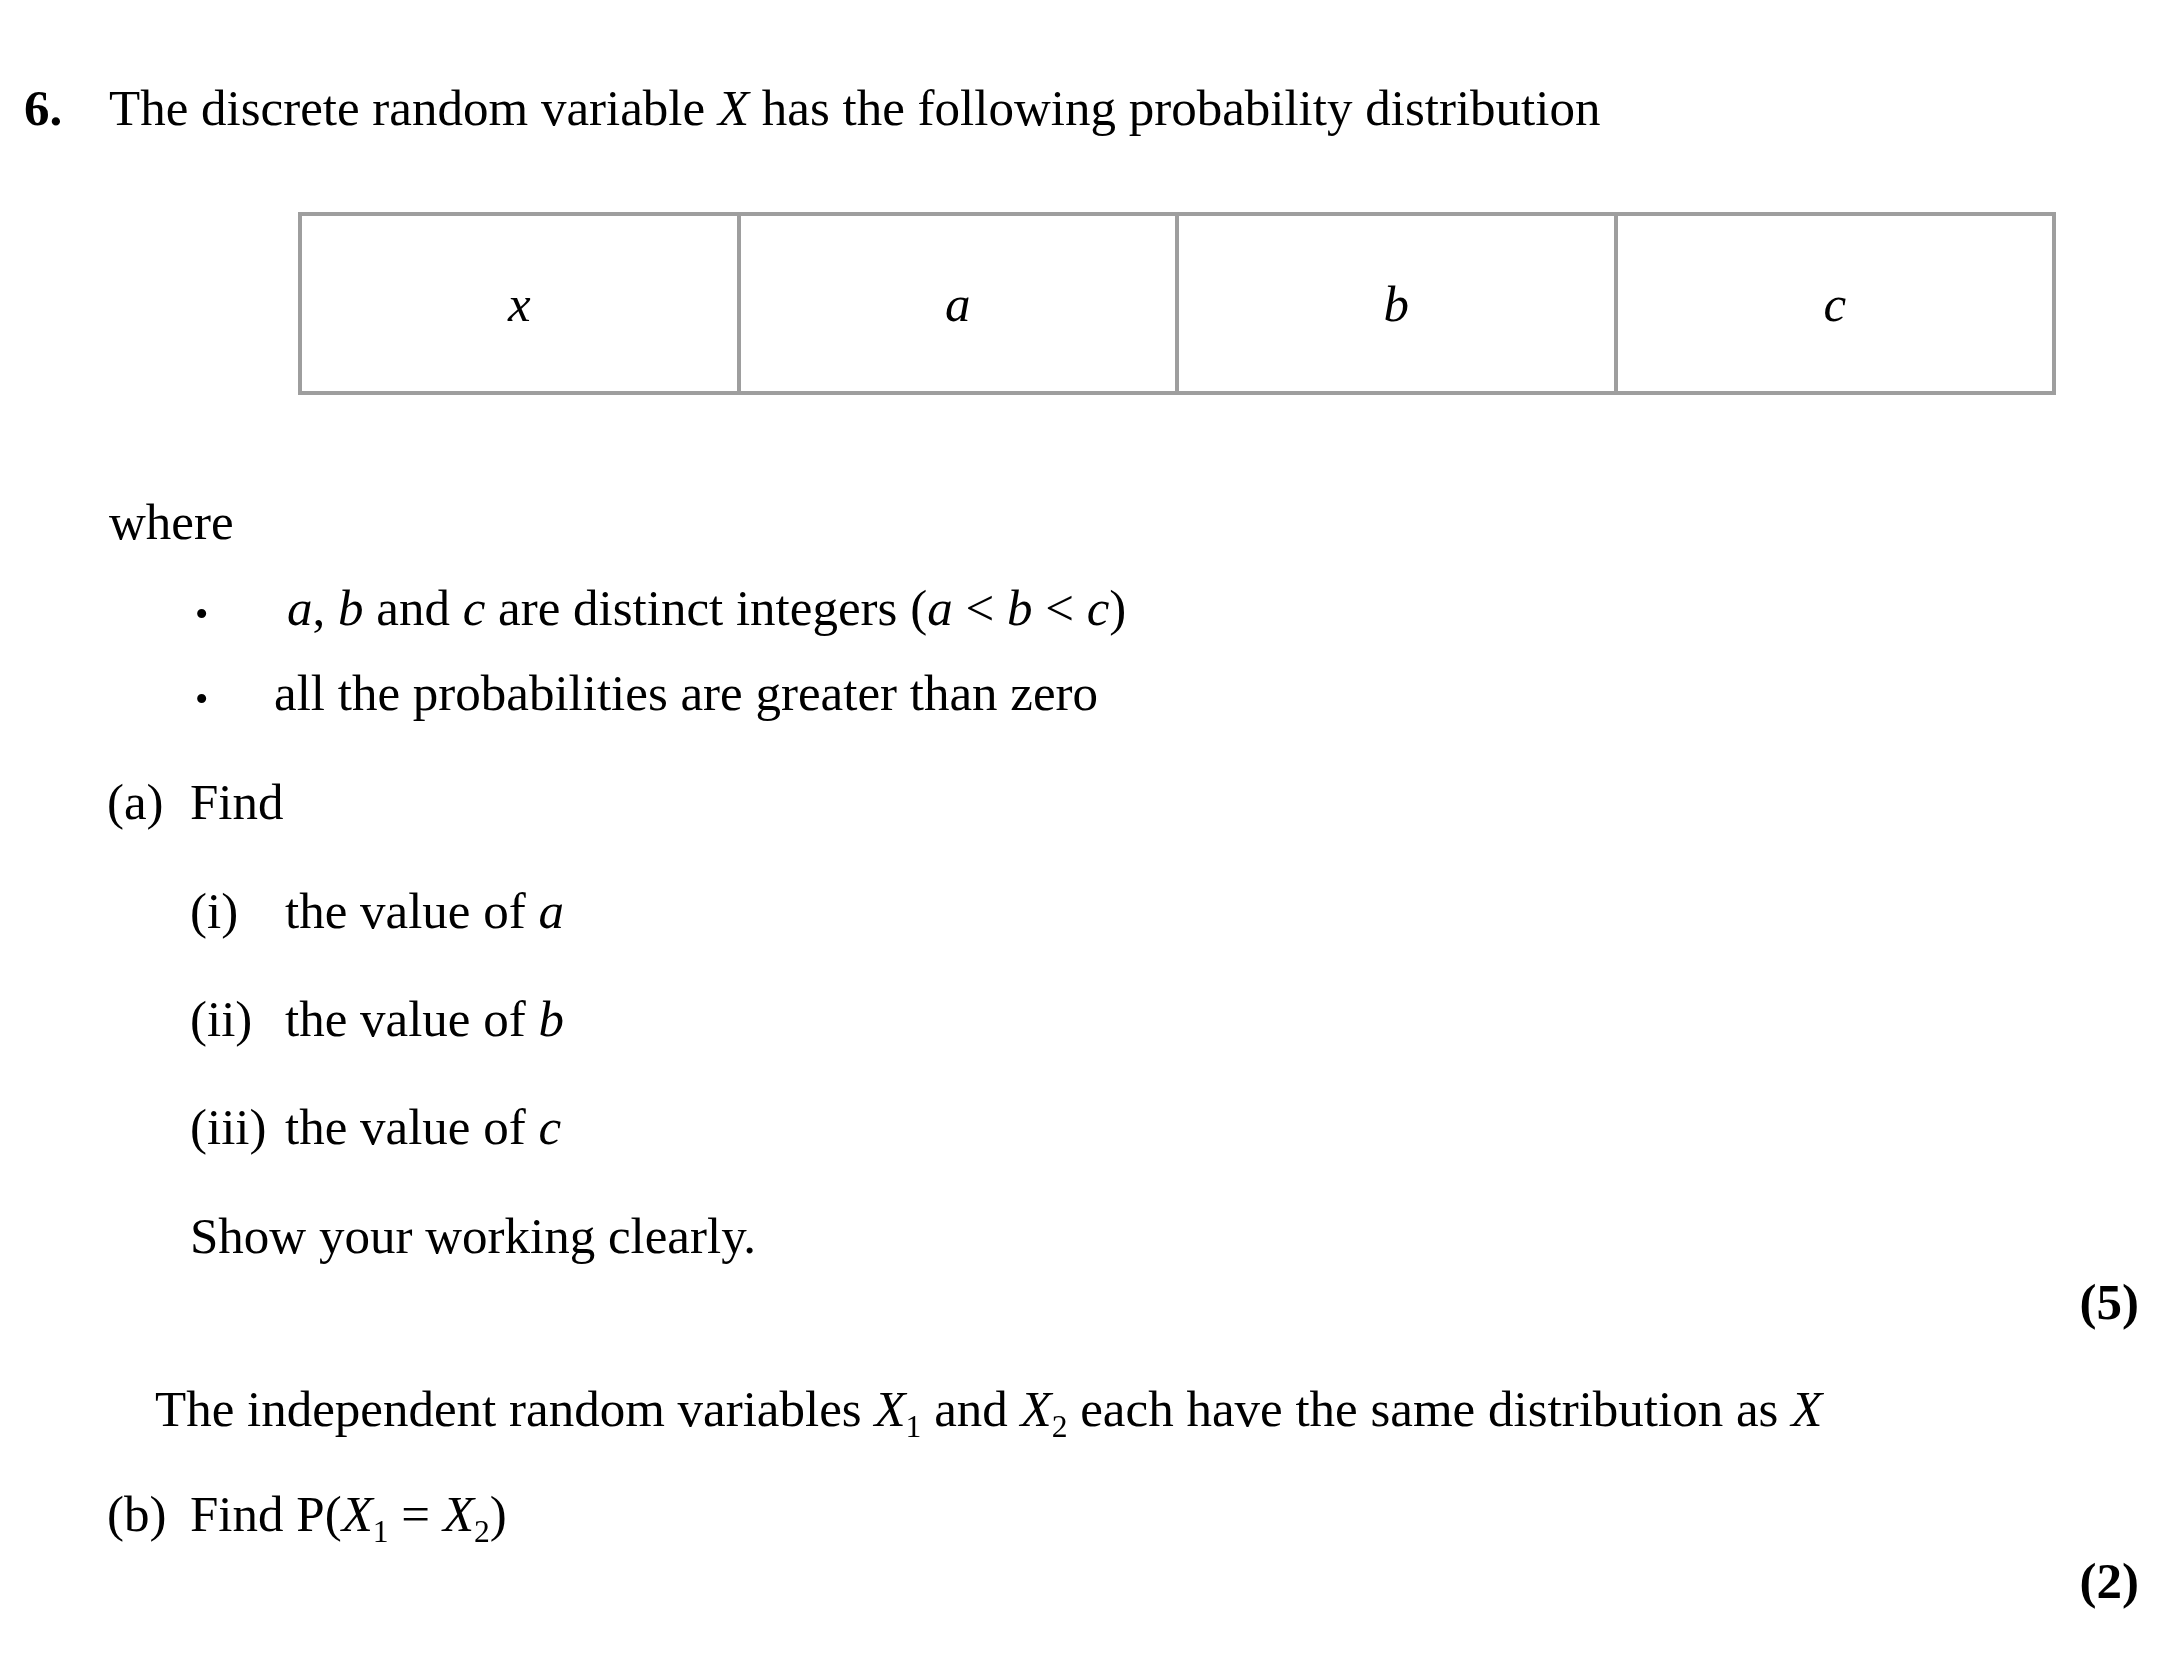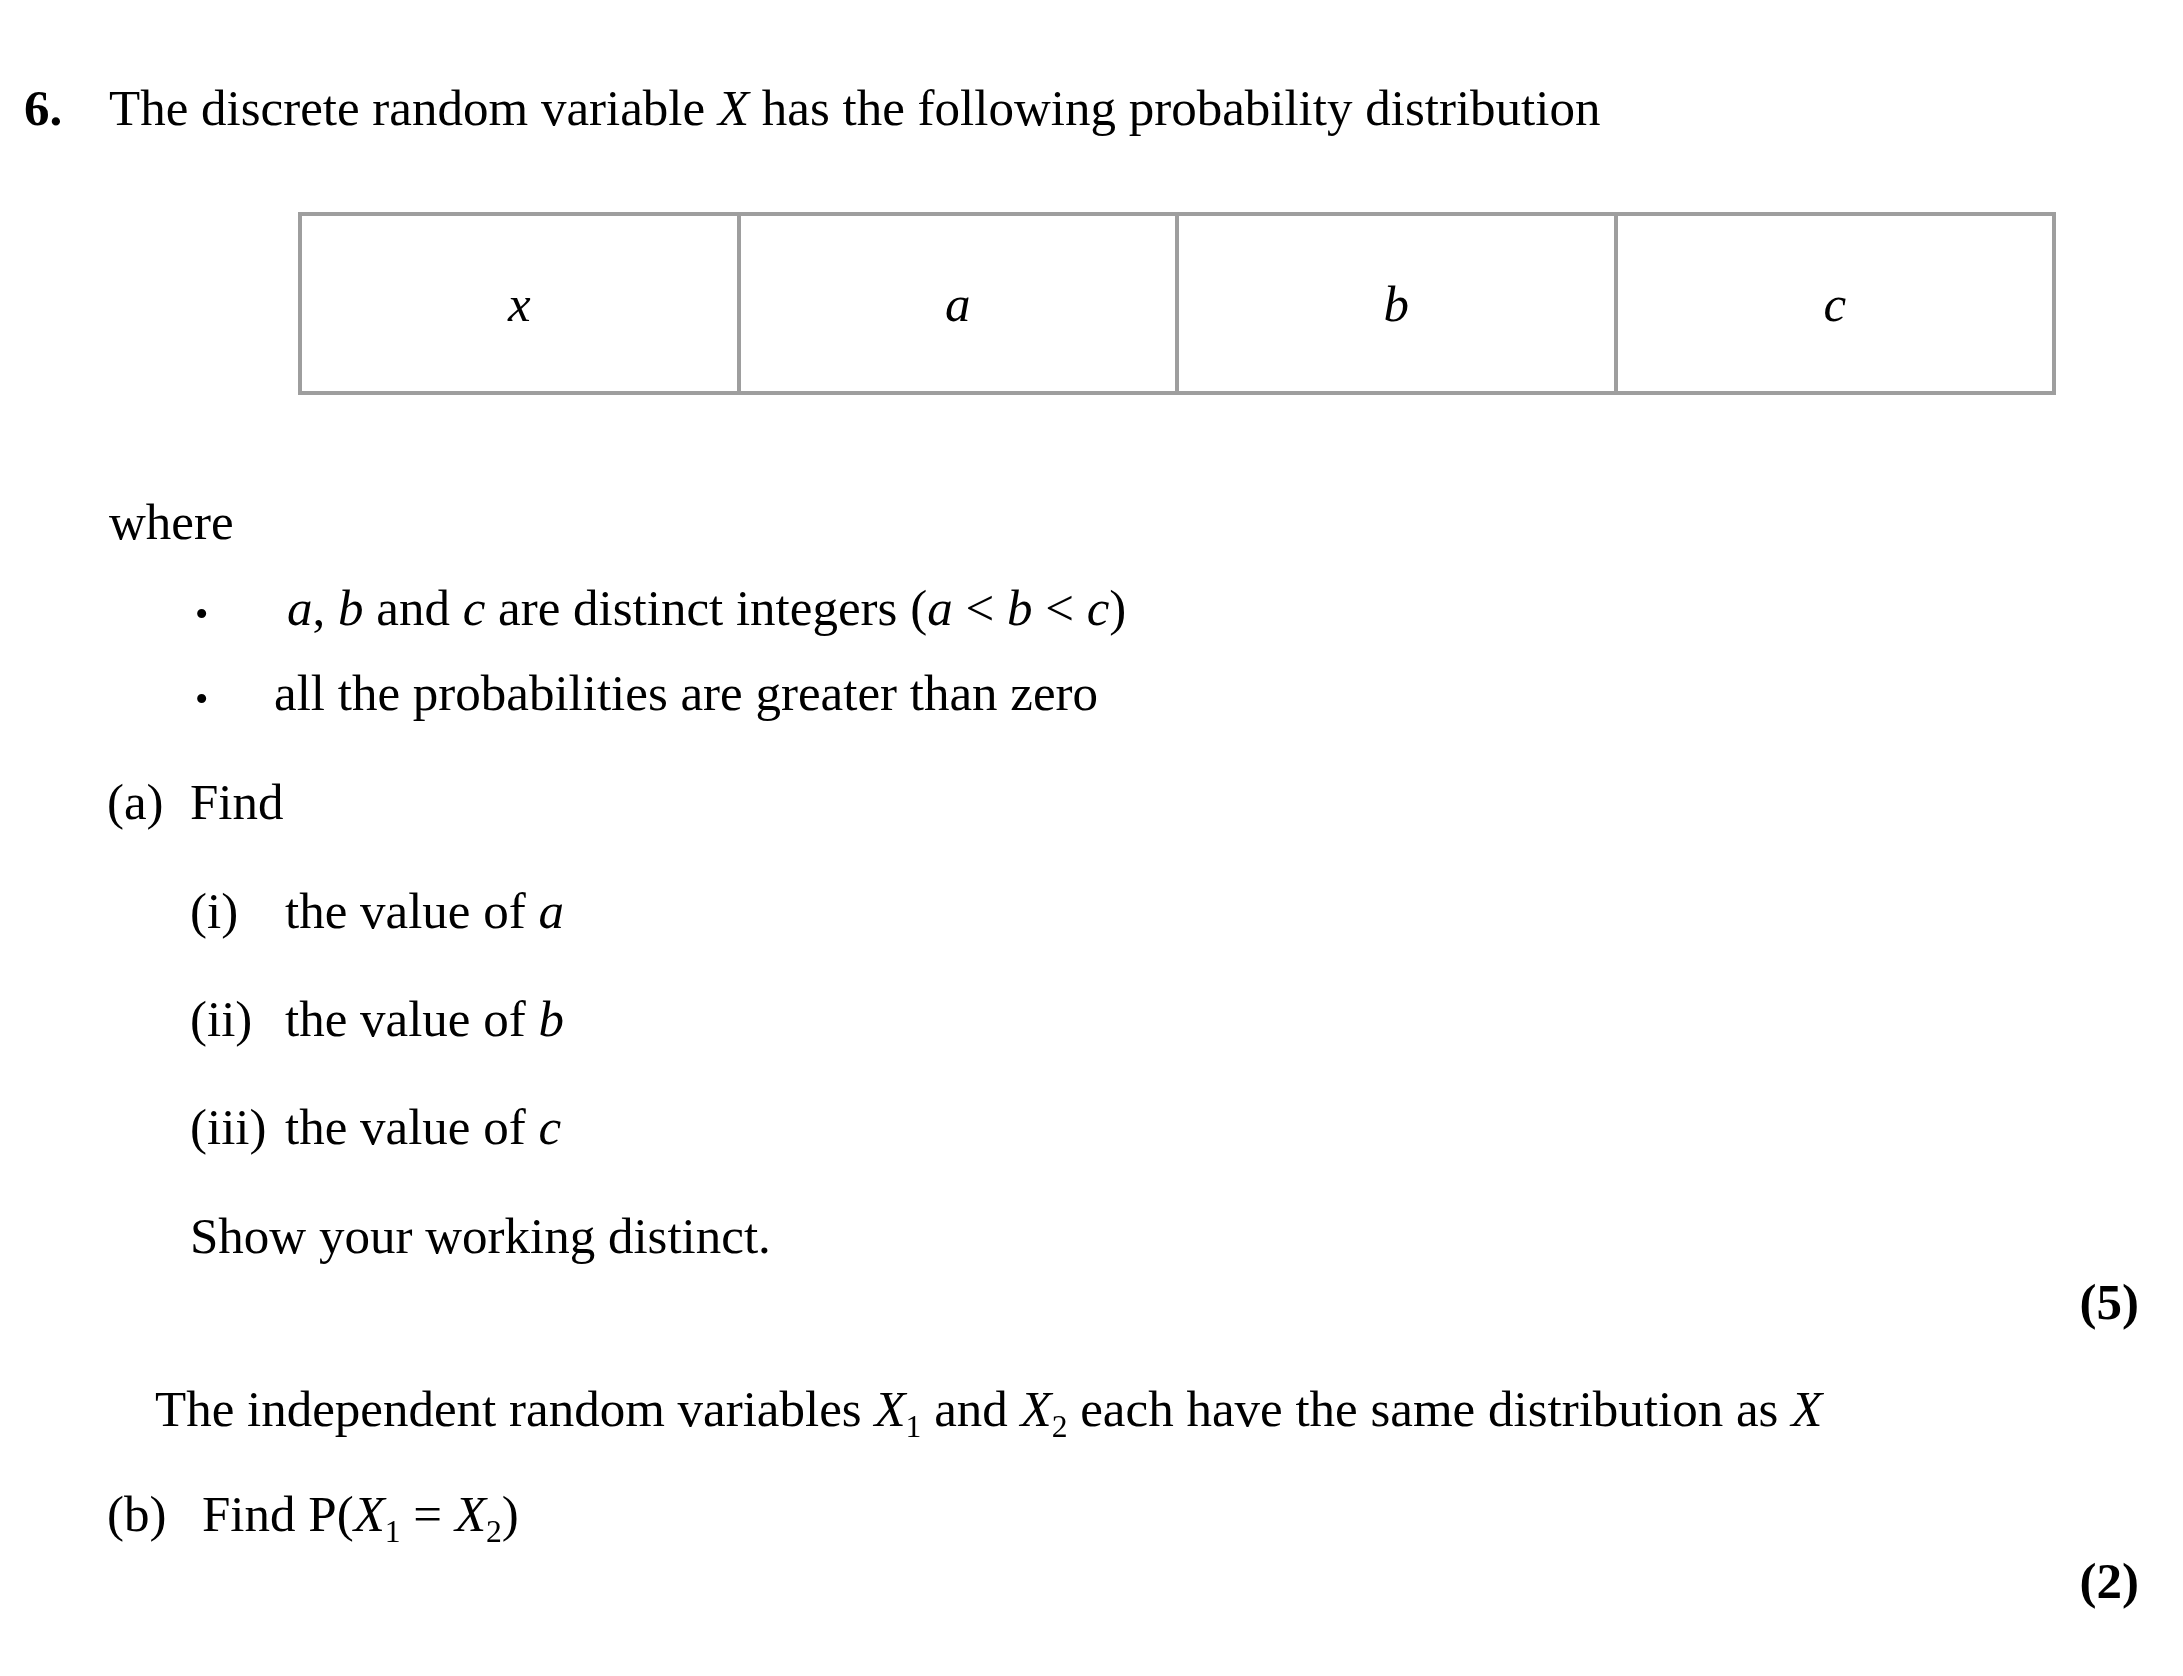--- a/index.html
+++ b/index.html
@@ -49,27 +49,27 @@
 
 <div class="abs" style="left:190px; top:886px;">(i)</div>
 <div class="abs" style="left:285px; top:886px;"><span>the value of </span><i>a</i></div>
 
 <div class="abs" style="left:190px; top:994px;">(ii)</div>
 <div class="abs" style="left:285px; top:994px;"><span>the value of </span><i>b</i></div>
 
 <div class="abs" style="left:190px; top:1102px;">(iii)</div>
 <div class="abs" style="left:285px; top:1102px;"><span>the value of </span><i>c</i></div>
 
-<div class="abs" style="left:190px; top:1211px;">Show your working distinct.</div>
+<div class="abs" style="left:190px; top:1211px;">Show your working clearly.</div>
 
 <div class="abs bold" style="right:44px; top:1277px;">(5)</div>
 
 <div class="abs" style="left:107px; top:1384px;margin-left:48px;">
   <span>The independent random variables </span><i>X</i><sub>1</sub><span> and </span><i>X</i><sub>2</sub><span> each have the same distribution as </span><i>X</i>
 </div>
 
 <div class="abs" style="left:107px; top:1489px;">(b)</div>
-<div class="abs" style="left:202px; top:1489px;">
+<div class="abs" style="left:190px; top:1489px;">
   <span>Find P(</span><i>X</i><sub>1</sub><span> = </span><i>X</i><sub>2</sub><span>)</span>
 </div>
 
 <div class="abs bold" style="right:44px; top:1556px;">(2)</div>
 
 
 </body></html>

